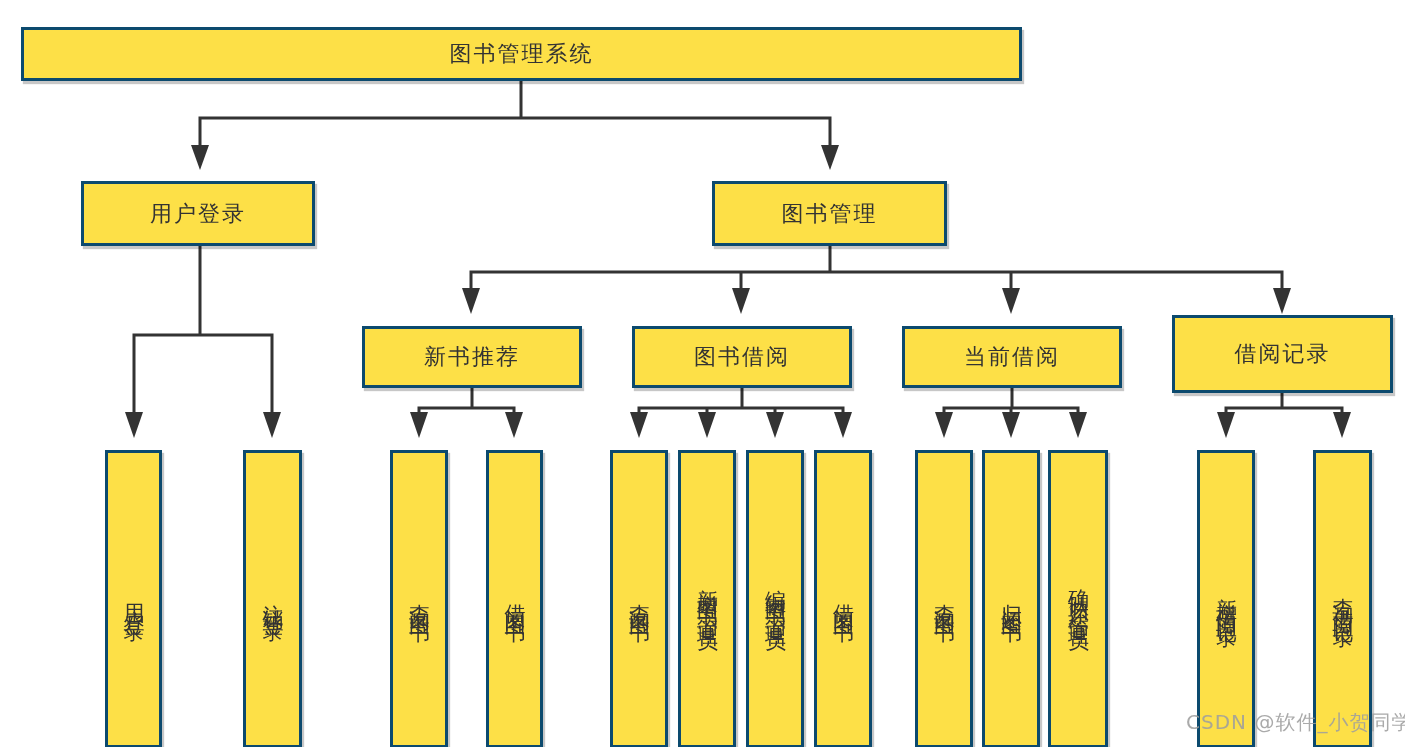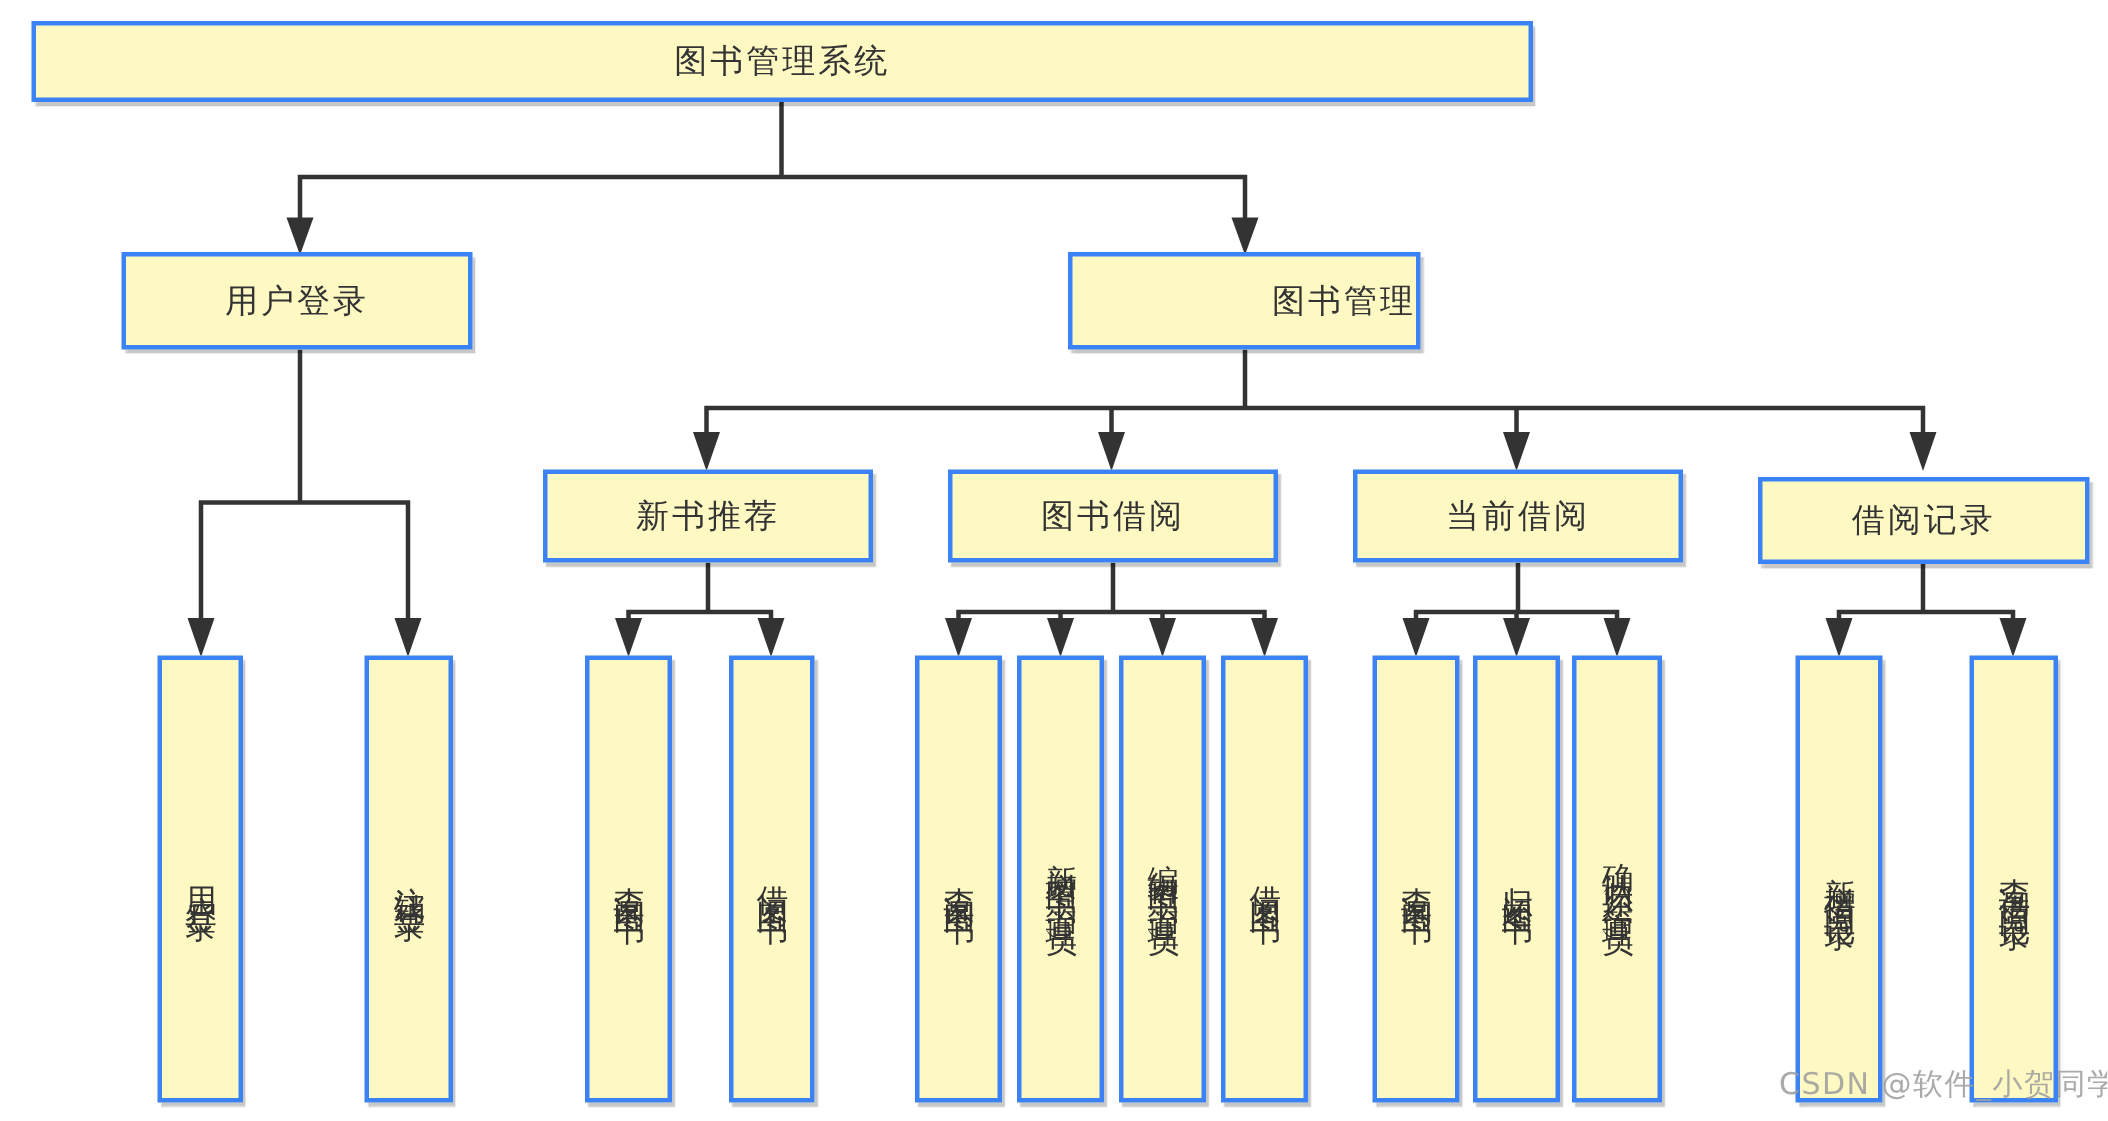--- a/index.html
+++ b/index.html
@@ -26,28 +26,29 @@
     stroke-width: 3;
     fill: none;
   }
   .edges polygon {
     fill: #333333;
     stroke: none;
   }
   .node {
     position: absolute;
     box-sizing: border-box;
-    background: #fef9c3;
-    border: 3px solid #3b82f6;
+    background: #fde047;
+    border: 3px solid #0c4a6e;
     box-shadow: 2px 3px 1px rgba(0,0,0,0.22);
     display: flex;
     align-items: center;
     justify-content: center;
     color: #333333;
     z-index: 2;
+    margin-top: 13px;
   }
   .h-label {
     font-size: 22px;
     letter-spacing: 2px;
     white-space: nowrap;
   }
   .leaf .v-label {
     writing-mode: vertical-rl;
     text-orientation: mixed;
     font-size: 21px;
@@ -121,34 +122,34 @@
     </g>
   </svg>
 
   <div class="node" style="left:21px; top:14px; width:1001px; height:54px;">
     <span class="h-label">图书管理系统</span>
   </div>
 
   <div class="node" style="left:81px; top:168px; width:234px; height:65px;">
     <span class="h-label">用户登录</span>
   </div>
-  <div class="node" style="left:712px; top:168px; width:235px; height:65px;justify-content:flex-end;">
+  <div class="node" style="left:712px; top:168px; width:235px; height:65px;">
     <span class="h-label">图书管理</span>
   </div>
 
   <div class="node" style="left:362px; top:313px; width:220px; height:62px;">
     <span class="h-label">新书推荐</span>
   </div>
   <div class="node" style="left:902px; top:313px; width:220px; height:62px;">
     <span class="h-label">当前借阅</span>
   </div>
   <div class="node" style="left:632px; top:313px; width:220px; height:62px;">
     <span class="h-label">图书借阅</span>
   </div>
-  <div class="node" style="left:1172px; top:318px; width:221px; height:58px;">
+  <div class="node" style="left:1172px; top:302px; width:221px; height:78px;">
     <span class="h-label">借阅记录</span>
   </div>
 
   <div class="node leaf" style="left:105px; top:437px; width:57px; height:298px;">
     <span class="v-label">用户登录</span>
   </div>
   <div class="node leaf" style="left:243px; top:437px; width:59px; height:298px;">
     <span class="v-label">注销登录</span>
   </div>
 

